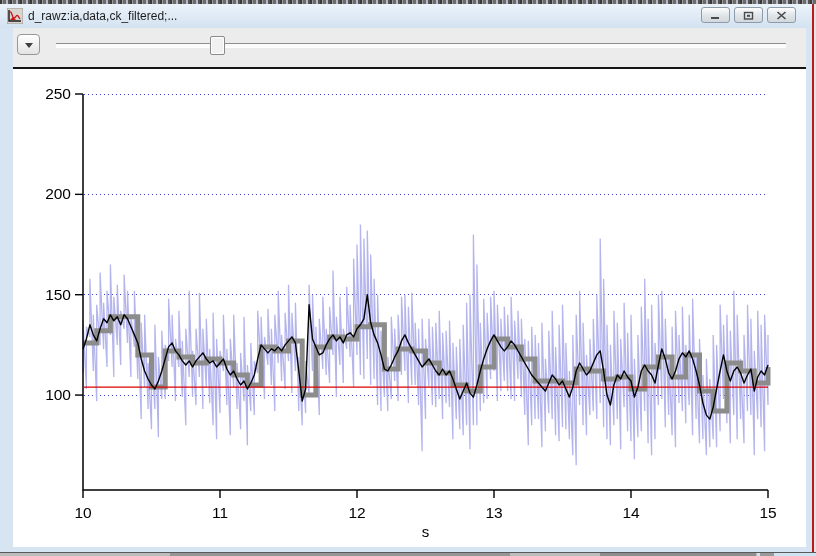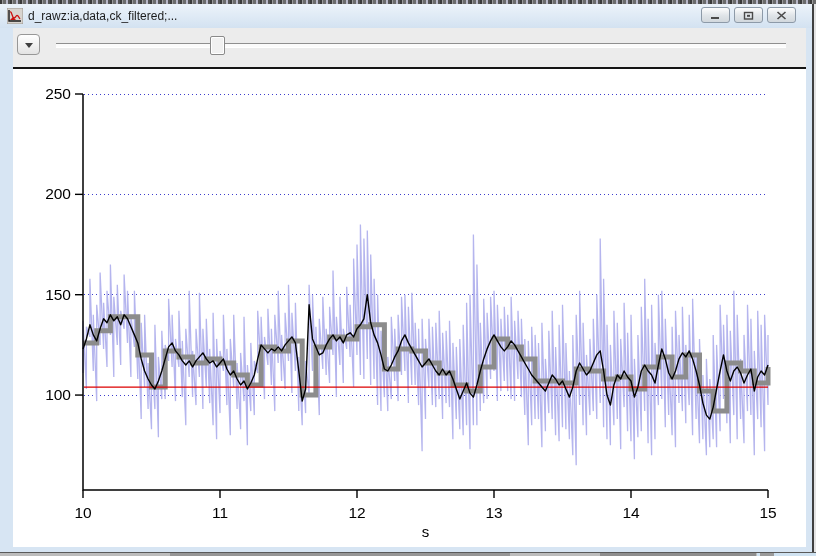--- a/index.html
+++ b/index.html
@@ -11,21 +11,21 @@
   .bg-top{position:absolute;left:0;top:0;width:816px;height:4px;
     background:repeating-linear-gradient(90deg,#3a3a3a 0 2px,#9a9a9a 2px 3px,#6a6a6a 3px 6px,#b8b8c8 6px 8px,#555 8px 10px);}
   .bg-bottom{position:absolute;left:0;top:552px;width:816px;height:4px;background:#bcbcbc;border-top:1px solid #5a5a5a;}
   .bg-bottom .seg1{position:absolute;left:170px;top:0;width:340px;height:4px;background:#969696;}
   .bg-bottom .seg2{position:absolute;left:600px;top:0;width:156px;height:4px;background:#8e8e8e;}
   .bg-bottom .seg3{position:absolute;left:757px;top:0;width:59px;height:4px;background:#cfe2f1;}
   .bg-bottom .seg4{position:absolute;left:760px;top:0;width:14px;height:4px;background:#9a9a9a;}
 
   
   .window{position:absolute;left:0;top:4px;width:812px;height:548px;
-    background:#d7e5f3;border-right:2px solid #404040;}
+    background:#d7e5f3;border-right:2px solid #b91c1c;}
 
   .titlebar{position:absolute;left:0;top:0;width:100%;height:24px;
     background:linear-gradient(#ecf3fa,#d3e2f1);display:flex;align-items:center;}
   .app-icon{width:16px;height:16px;margin-left:7px;margin-right:5px;display:inline-block;}
   .title-text{font-size:12px;color:#1c1c1c;white-space:nowrap;}
   .winbtns{position:absolute;right:16px;top:3px;display:flex;gap:4px;}
   .winbtn{width:29px;height:16px;border:1px solid #8d9aa8;border-radius:3px;
     background:linear-gradient(#fdfdfd,#dfe4e8 55%,#d2d8dd);padding:0;display:flex;
     align-items:center;justify-content:center;cursor:default;}
   .winbtn svg{display:block;}

